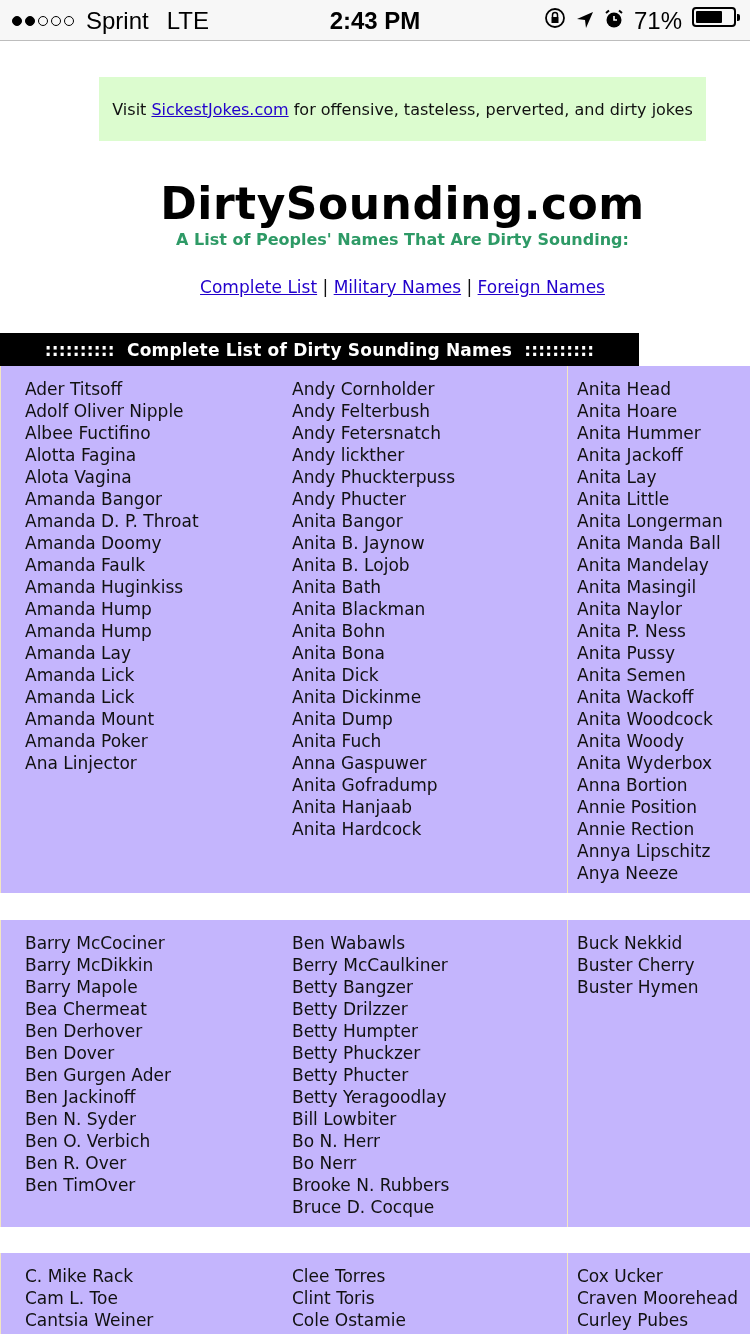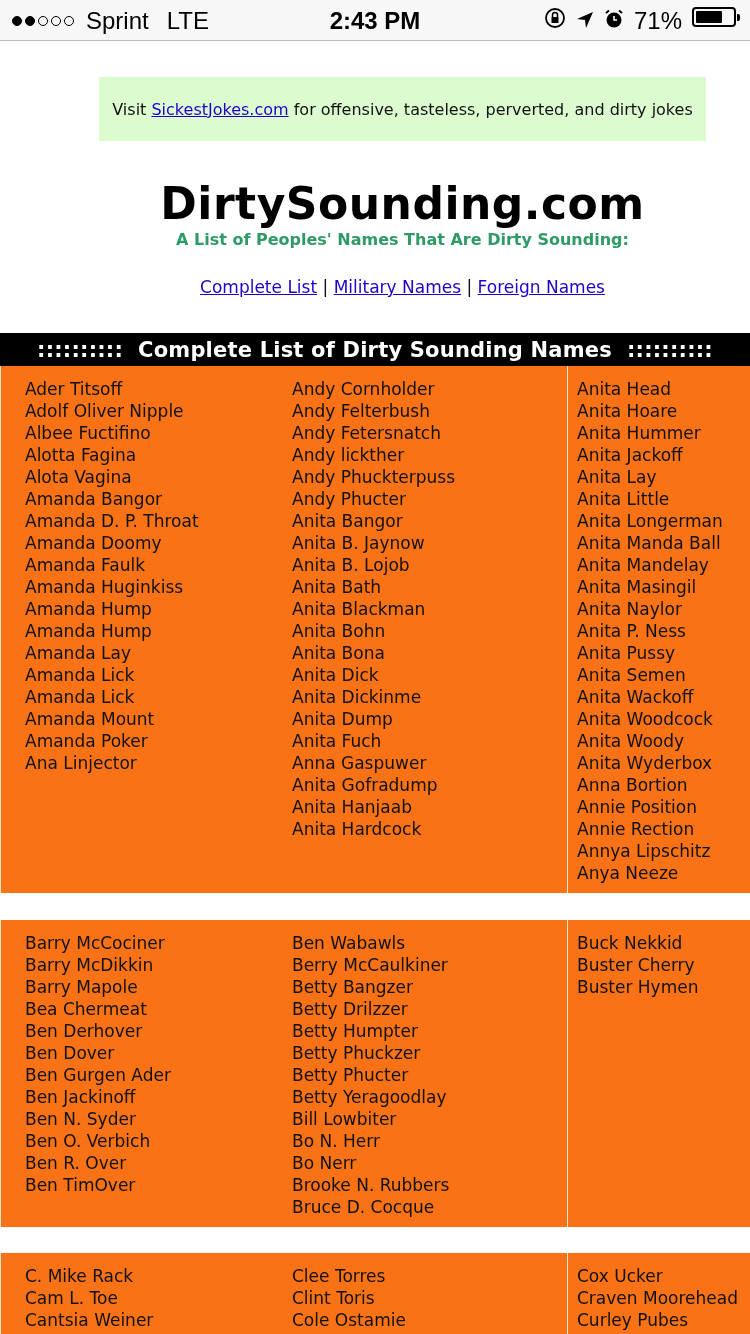--- a/index.html
+++ b/index.html
@@ -39,27 +39,27 @@
   .site-subtitle {
     position:absolute; left:0; width:805px; top:230px; text-align:center;
     font-size:16px; font-weight:bold; color:#2e9a66;
   }
   .nav {
     position:absolute; left:0; width:805px; top:277px; text-align:center; font-size:17px; color:#111;
   }
   .nav a { color:#2200cc; text-decoration:underline; }
 
   .list-header {
-    position:absolute; left:0; top:333px; width:750px; height:33px;
-    background:#000; color:#fff; font-weight:bold; font-size:21px;
+    position:absolute; left:0; top:333px; width:639px; height:33px;
+    background:#000; color:#fff; font-weight:bold; font-size:17px;
     display:flex; align-items:center; justify-content:center; letter-spacing:0.2px;
   }
 
   .block {
-    position:absolute; left:0; width:750px; background:#f97316;
+    position:absolute; left:0; width:750px; background:#c4b5fd;
     display:flex;
   }
   .col { box-sizing:border-box; padding-top:12px; font-size:17px; line-height:22px; }
   .col.c1 { width:283px; padding-left:25px; border-left:14px solid #fbf0d0; box-shadow: inset 1px 0 0 #f3e6c2; }
   .col.c2 { width:284px; padding-left:9px; }
   .col.c3 { width:183px; padding-left:10px; box-shadow: inset 1px 0 0 #f3e6c2; }
   .col.c1 { border-left:none; padding-left:25px; }
   .name { white-space:nowrap; }
 </style>
 </head>

